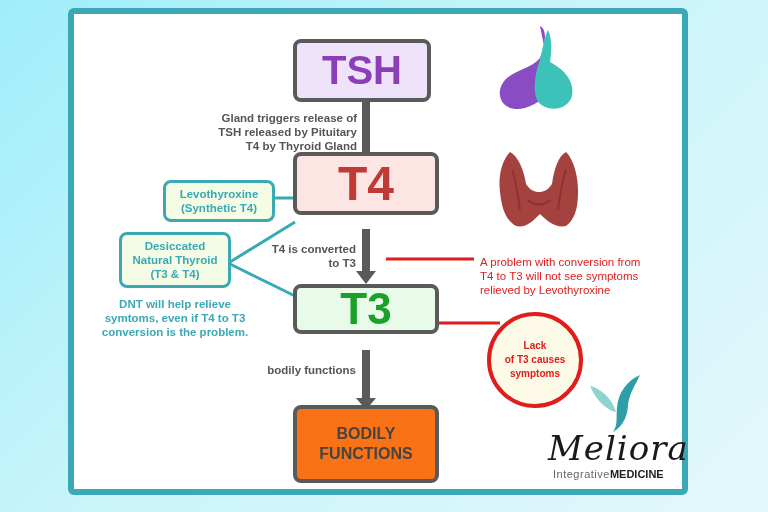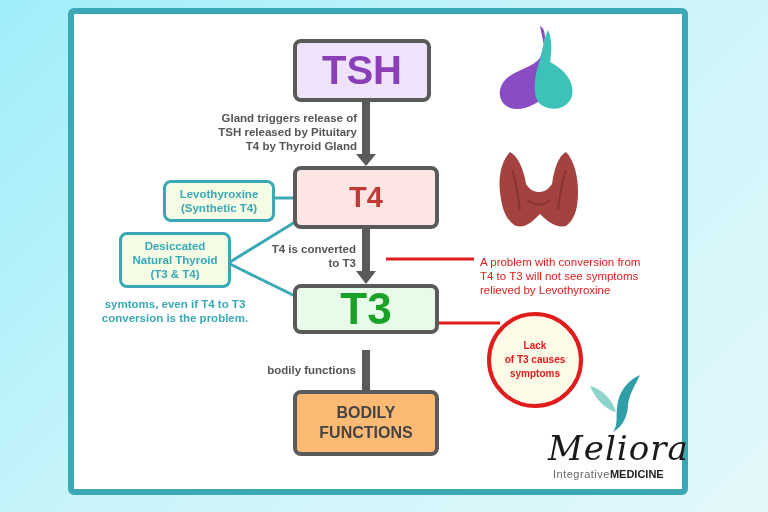--- a/index.html
+++ b/index.html
@@ -12,23 +12,23 @@
     position: absolute; left: 68px; top: 8px; width: 620px; height: 487px;
     background: #ffffff; border: 6px solid #3aa9b5; border-radius: 6px;
     box-sizing: border-box;
   }
   .box {
     position: absolute; box-sizing: border-box; border: 4px solid #5a5a5a;
     border-radius: 8px; display: flex; align-items: center; justify-content: center;
     font-weight: bold; text-align: center;
   }
   #tsh  { left: 293px; top: 39px;  width: 138px; height: 63px; background: #efe3fb; color: #8a3fb8; font-size: 40px; }
-  #t4   { left: 293px; top: 166px; width: 146px; height: 63px; background: #fde5e3; color: #c03a36; font-size: 29px; }
+  #t4   { left: 293px; top: 152px; width: 146px; height: 63px; background: #fde5e3; color: #c03a36; font-size: 48px; }
   #t3   { left: 293px; top: 284px; width: 146px; height: 50px; background: #e8fae8; color: #1aa127; font-size: 44px; }
-  #body { left: 293px; top: 390px; width: 146px; height: 66px; background: #fdba74; color: #444; font-size: 16px; line-height: 20px; }
+  #body { left: 293px; top: 405px; width: 146px; height: 78px; background: #f97316; color: #444; font-size: 16px; line-height: 20px; }
   .label {
     position: absolute; font-weight: bold; font-size: 11.5px; line-height: 14px; color: #555;
     text-align: right;
   }
   .teal-box {
     position: absolute; box-sizing: border-box; border: 3px solid #3aa9b5; border-radius: 8px;
     background: #f4fce6; color: #3aa9b5; font-weight: bold; font-size: 11.5px; line-height: 14px;
     text-align: center; display: flex; align-items: center; justify-content: center;
   }
   .teal-note {
@@ -136,20 +136,21 @@
 
 <div class="teal-box" style="left:119px; top:232px; width:112px; height:56px;">
   <div>
     <div>Desiccated</div>
     <div>Natural Thyroid</div>
     <div>(T3 &amp; T4)</div>
   </div>
 </div>
 
 <div class="teal-note" style="left:94px; top:297px; width:162px;">
+  <div>DNT will help relieve</div>
   <div>symtoms, even if T4 to T3</div>
   <div>conversion is the problem.</div>
 </div>
 
 <div class="red-note" style="left:480px; top:255px; width:200px;">
   <div>A problem with conversion from</div>
   <div>T4 to T3 will not see symptoms</div>
   <div>relieved by Levothyroxine</div>
 </div>
 

